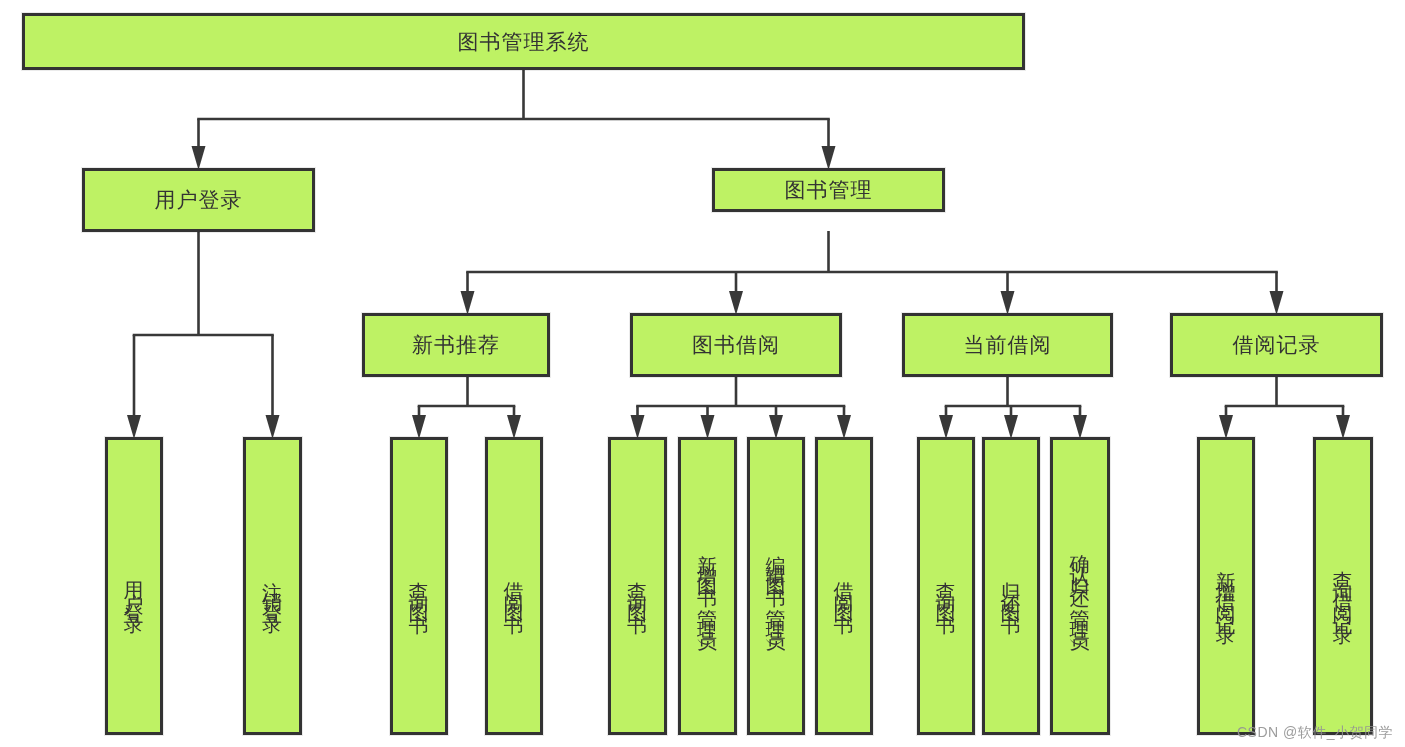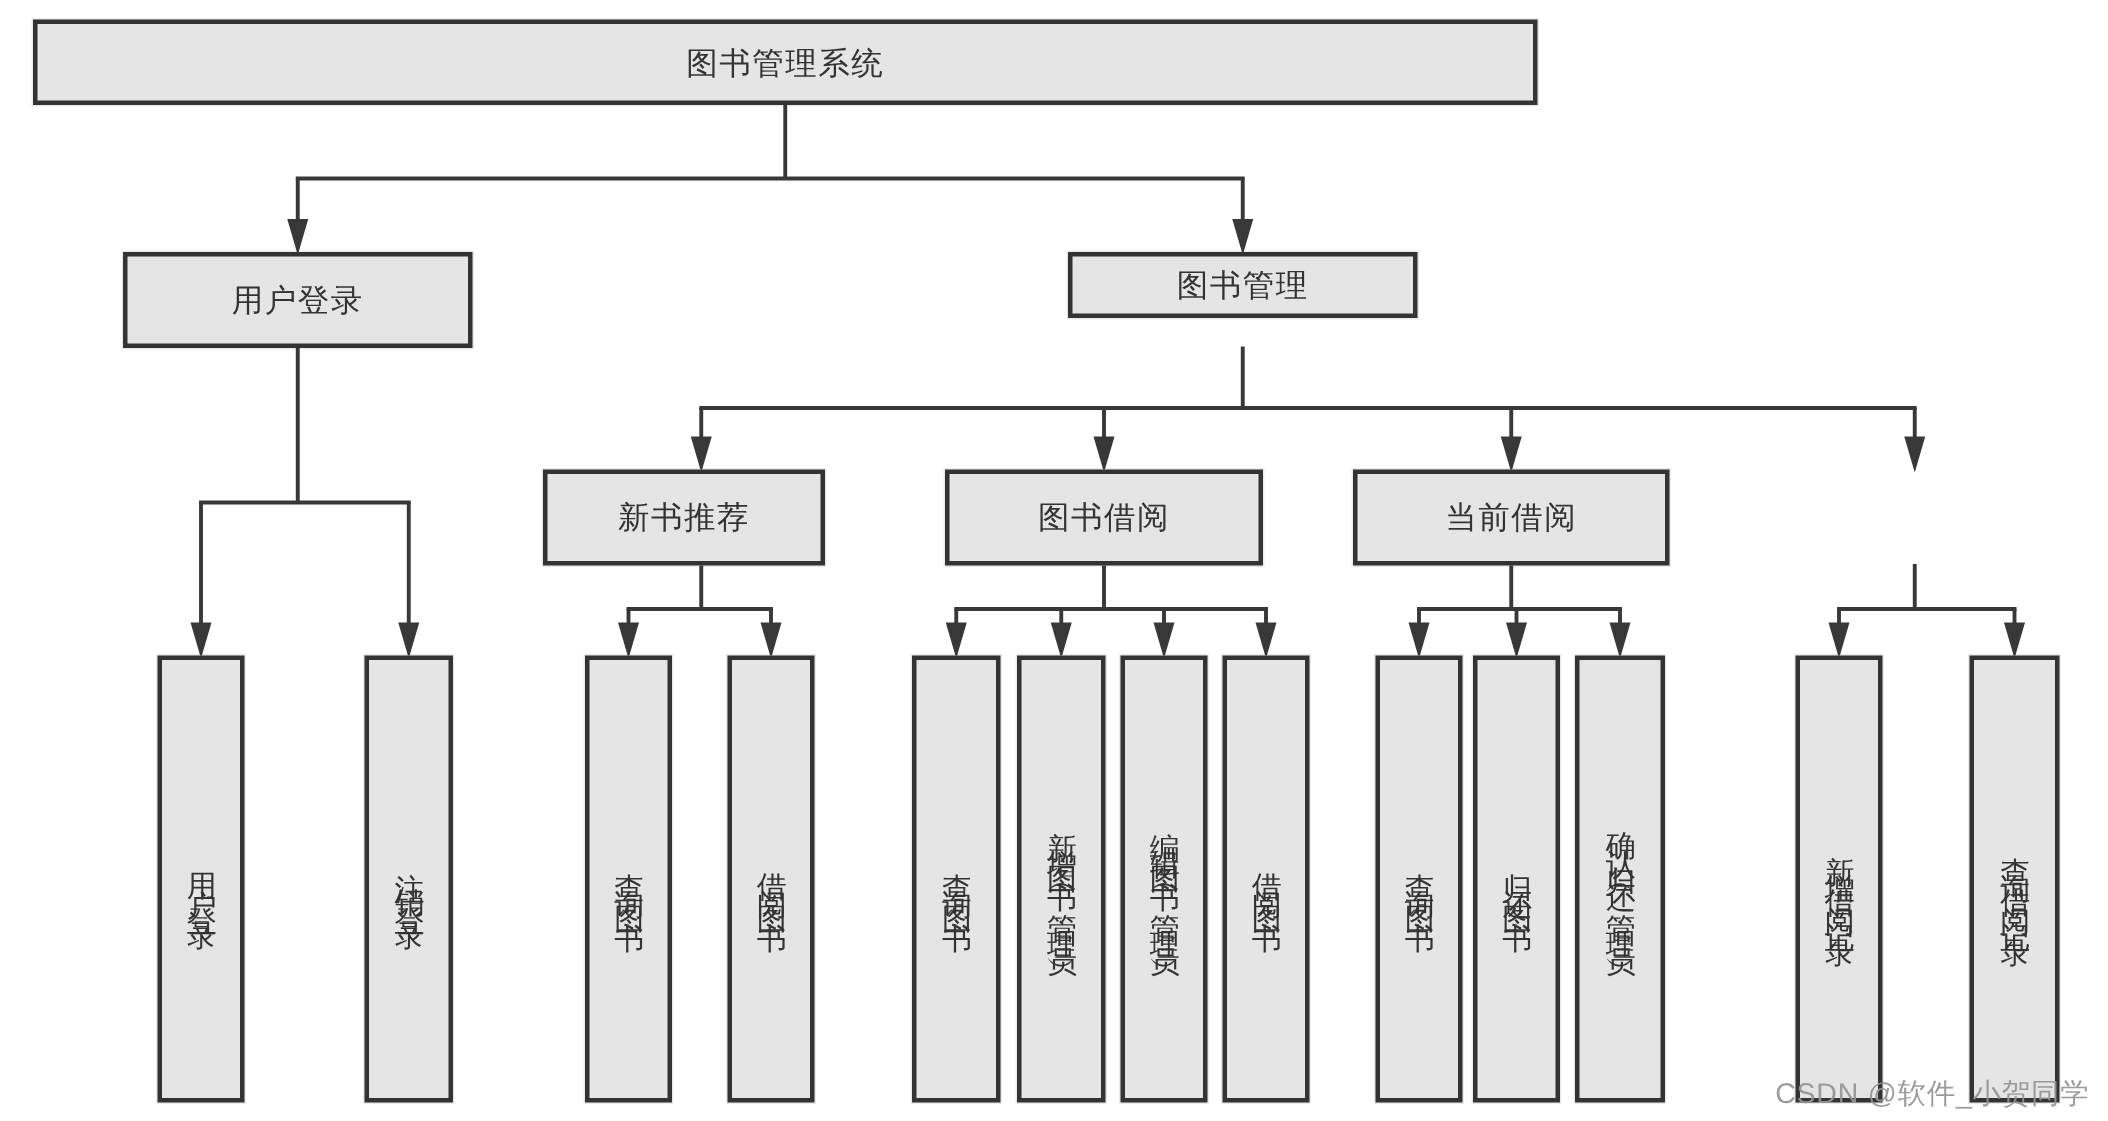--- a/index.html
+++ b/index.html
@@ -12,40 +12,40 @@
     overflow:hidden;
   }
   #connectors{
     position:absolute;left:0;top:0;width:1405px;height:747px;
     z-index:0;pointer-events:none;
   }
   .nodebox{
     position:absolute;
     box-sizing:border-box;
     border:3px solid #333333;
-    background:#e5e5e5;
+    background:#bef264;
     display:flex;align-items:center;justify-content:center;
     font-size:21px;
     letter-spacing:1px;
     z-index:1;
     box-shadow:0 0 0 1px rgba(0,0,0,0.08);
   }
   .leaf{
     writing-mode:vertical-rl;
     text-orientation:mixed;
     font-size:20px;
     letter-spacing:11px;
     line-height:1;
     padding-top:4px;
   }
   #watermark{
     position:absolute;
     right:12px;bottom:5px;
     z-index:3;
-    font-size:19px;
+    font-size:14px;
     color:rgba(148,148,148,0.92);
     letter-spacing:0.5px;
     white-space:nowrap;
   }
   
   #nd-root {left:22px;  top:13px;  width:1003px;height:57px;}
   #nd-l2-0 {left:82px;  top:168px; width:233px; height:64px;}
   #nd-l2-1 {left:712px; top:168px; width:233px; height:44px;}
   #nd-l3-0 {left:362px; top:313px; width:188px; height:64px;}
   #nd-l3-1 {left:630px; top:313px; width:212px; height:64px;}
@@ -127,20 +127,21 @@
     </svg>
 
   <div class="nodebox" id="nd-root">图书管理系统</div>
 
   <div class="nodebox" id="nd-l2-0">用户登录</div>
   <div class="nodebox" id="nd-l2-1">图书管理</div>
 
   <div class="nodebox" id="nd-l3-0">新书推荐</div>
   <div class="nodebox" id="nd-l3-1">图书借阅</div>
   <div class="nodebox" id="nd-l3-2">当前借阅</div>
+  <div class="nodebox" id="nd-l3-3">借阅记录</div>
 
   <div class="nodebox leaf" id="lf-0">用户登录</div>
   <div class="nodebox leaf" id="lf-1">注销登录</div>
 
   <div class="nodebox leaf" id="lf-2">查询图书</div>
   <div class="nodebox leaf" id="lf-3">借阅图书</div>
 
   <div class="nodebox leaf" id="lf-4">查询图书</div>
   <div class="nodebox leaf" id="lf-5">新增图书（管理员）</div>
   <div class="nodebox leaf" id="lf-6">编辑图书（管理员）</div>

